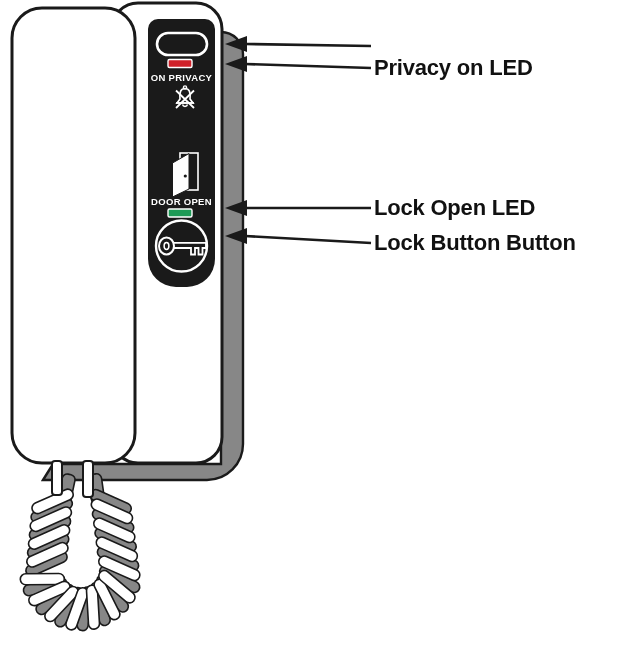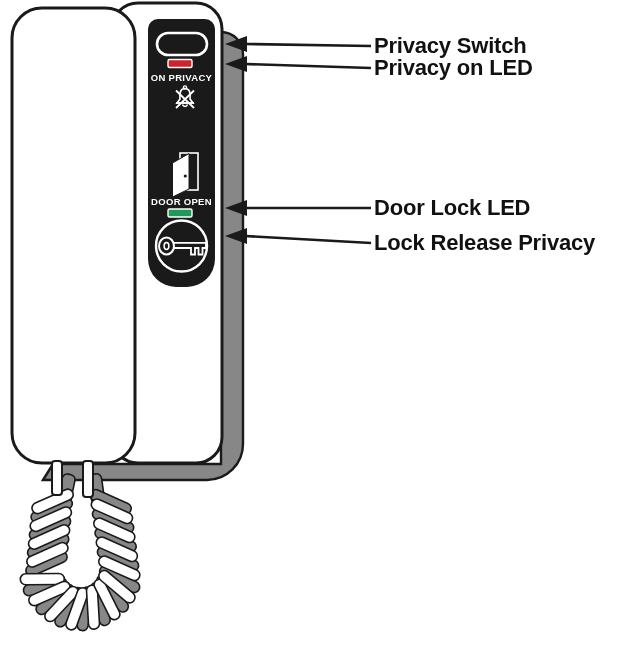--- a/index.html
+++ b/index.html
@@ -125,18 +125,17 @@
         <line x1="245" y1="208" x2="371" y2="208" stroke-width="2.6"></line>
         <polygon points="225,208 247,200 247,216" stroke="none"></polygon>
       </g>
       <g>
         <line x1="245" y1="236" x2="371" y2="243" stroke-width="2.6"></line>
         <polygon points="225,236 247,228 247,244" stroke="none"></polygon>
       </g>
     </g>
   </svg>
 
-  <div class="callout-label lbl1">Privacy Switch</div>
   <div class="callout-label lbl2">Privacy on LED</div>
-  <div class="callout-label lbl3">Door Lock LED</div>
-  <div class="callout-label lbl4">Lock Release Privacy</div>
+  <div class="callout-label lbl3">Lock Open LED</div>
+  <div class="callout-label lbl4">Lock Button Button</div>
 
 </div>
 
 </body></html>

